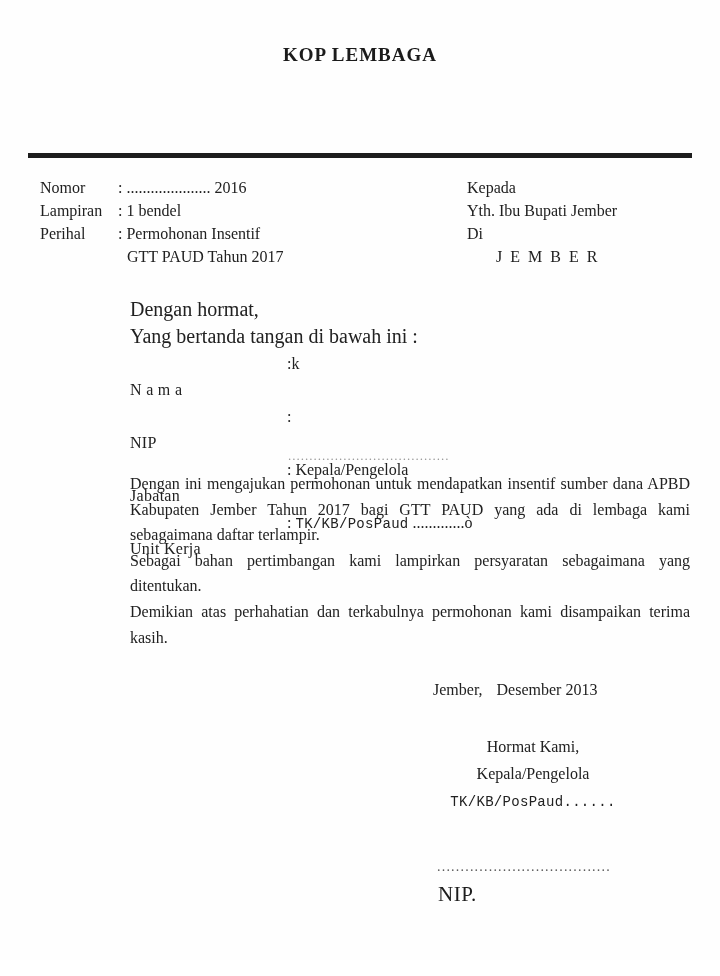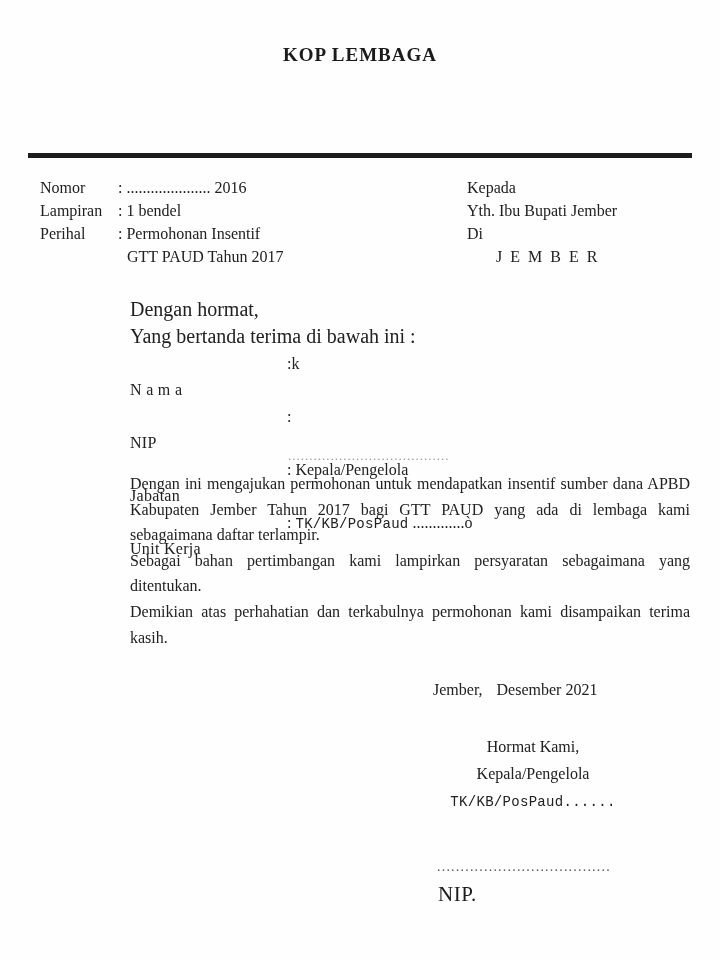--- a/index.html
+++ b/index.html
@@ -83,21 +83,21 @@
 
   <div class="abs recipient">
     <div>Kepada</div>
     <div>Yth. Ibu Bupati Jember</div>
     <div>Di</div>
     <div class="recipient-city">J E M B E R</div>
   </div>
 
   <div class="abs salutation-block">
     <div>Dengan hormat,</div>
-    <div>Yang bertanda terima di bawah ini :</div>
+    <div>Yang bertanda tangan di bawah ini :</div>
   </div>
 
   <div class="abs identity">
     <div class="id-row">
       <span class="id-label">N a m a</span>
       <span class="id-value">:k</span>
     </div>
     <div class="id-row">
       <span class="id-label">NIP</span>
       <span class="id-value">:</span>
@@ -114,21 +114,21 @@
 
   <div class="abs dots-mid">......................................</div>
 
   <div class="abs paragraphs">
     <p>Dengan ini mengajukan permohonan untuk mendapatkan insentif sumber dana APBD Kabupaten Jember Tahun 2017 bagi GTT PAUD yang ada di lembaga kami sebagaimana daftar terlampir.</p>
     <p>Sebagai bahan pertimbangan kami lampirkan persyaratan sebagaimana yang ditentukan.</p>
     <p>Demikian atas perhahatian dan terkabulnya permohonan kami disampaikan terima kasih.</p>
   </div>
 
   <div class="abs dateline">
-    <span>Jember,</span><span class="date">Desember 2021</span>
+    <span>Jember,</span><span class="date">Desember 2013</span>
   </div>
 
   <div class="abs signature">
     <div>Hormat Kami,</div>
     <div>Kepala/Pengelola</div>
     <div class="sig-unit-line"><span class="mono">TK/KB/PosPaud......</span></div>
   </div>
 
   <div class="abs dots-bottom">.....................................</div>
   <div class="abs nip">NIP.</div>

